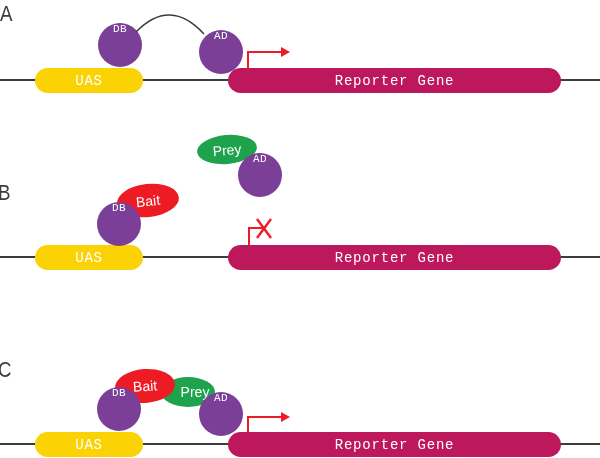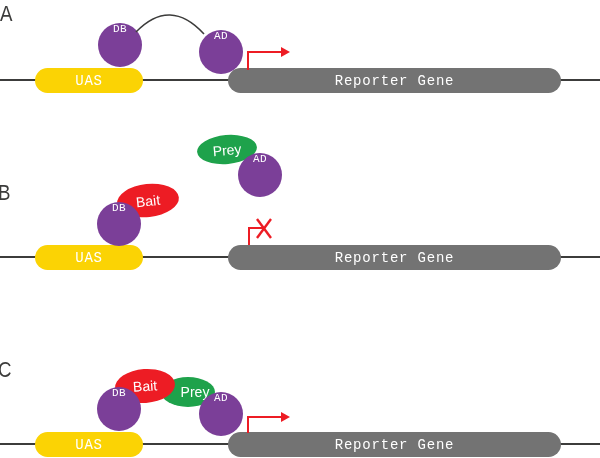--- a/index.html
+++ b/index.html
@@ -11,21 +11,21 @@
     position:absolute;color:#3c3c3b;font-size:22px;font-weight:400;
     transform:scaleX(.85);transform-origin:left top;letter-spacing:0;
   }
   .dna-line{position:absolute;left:0;width:600px;height:2px;background:#3c3c3b;z-index:0;}
   .pill{
     position:absolute;height:25px;border-radius:12.5px;z-index:1;
     display:flex;align-items:center;justify-content:center;
     color:#ffffff;font-size:14px;letter-spacing:.8px;font-family:Liberation Mono, monospace;
   }
   .pill.uas{width:108px;left:35px;background:#fbd304;}
-  .pill.reporter{width:333px;left:228px;background:#737373;}
+  .pill.reporter{width:333px;left:228px;background:#be185d;}
   .circle{
     position:absolute;width:44px;height:44px;border-radius:50%;background:#7b3f98;
     display:flex;align-items:flex-start;justify-content:center;
     color:#ffffff;font-size:11px;letter-spacing:.5px;z-index:3;font-family:Liberation Mono, monospace;
   }
   .ellipse{
     position:absolute;border-radius:50%;
     display:flex;align-items:center;justify-content:center;
     color:#ffffff;font-size:14px;z-index:2;
   }

